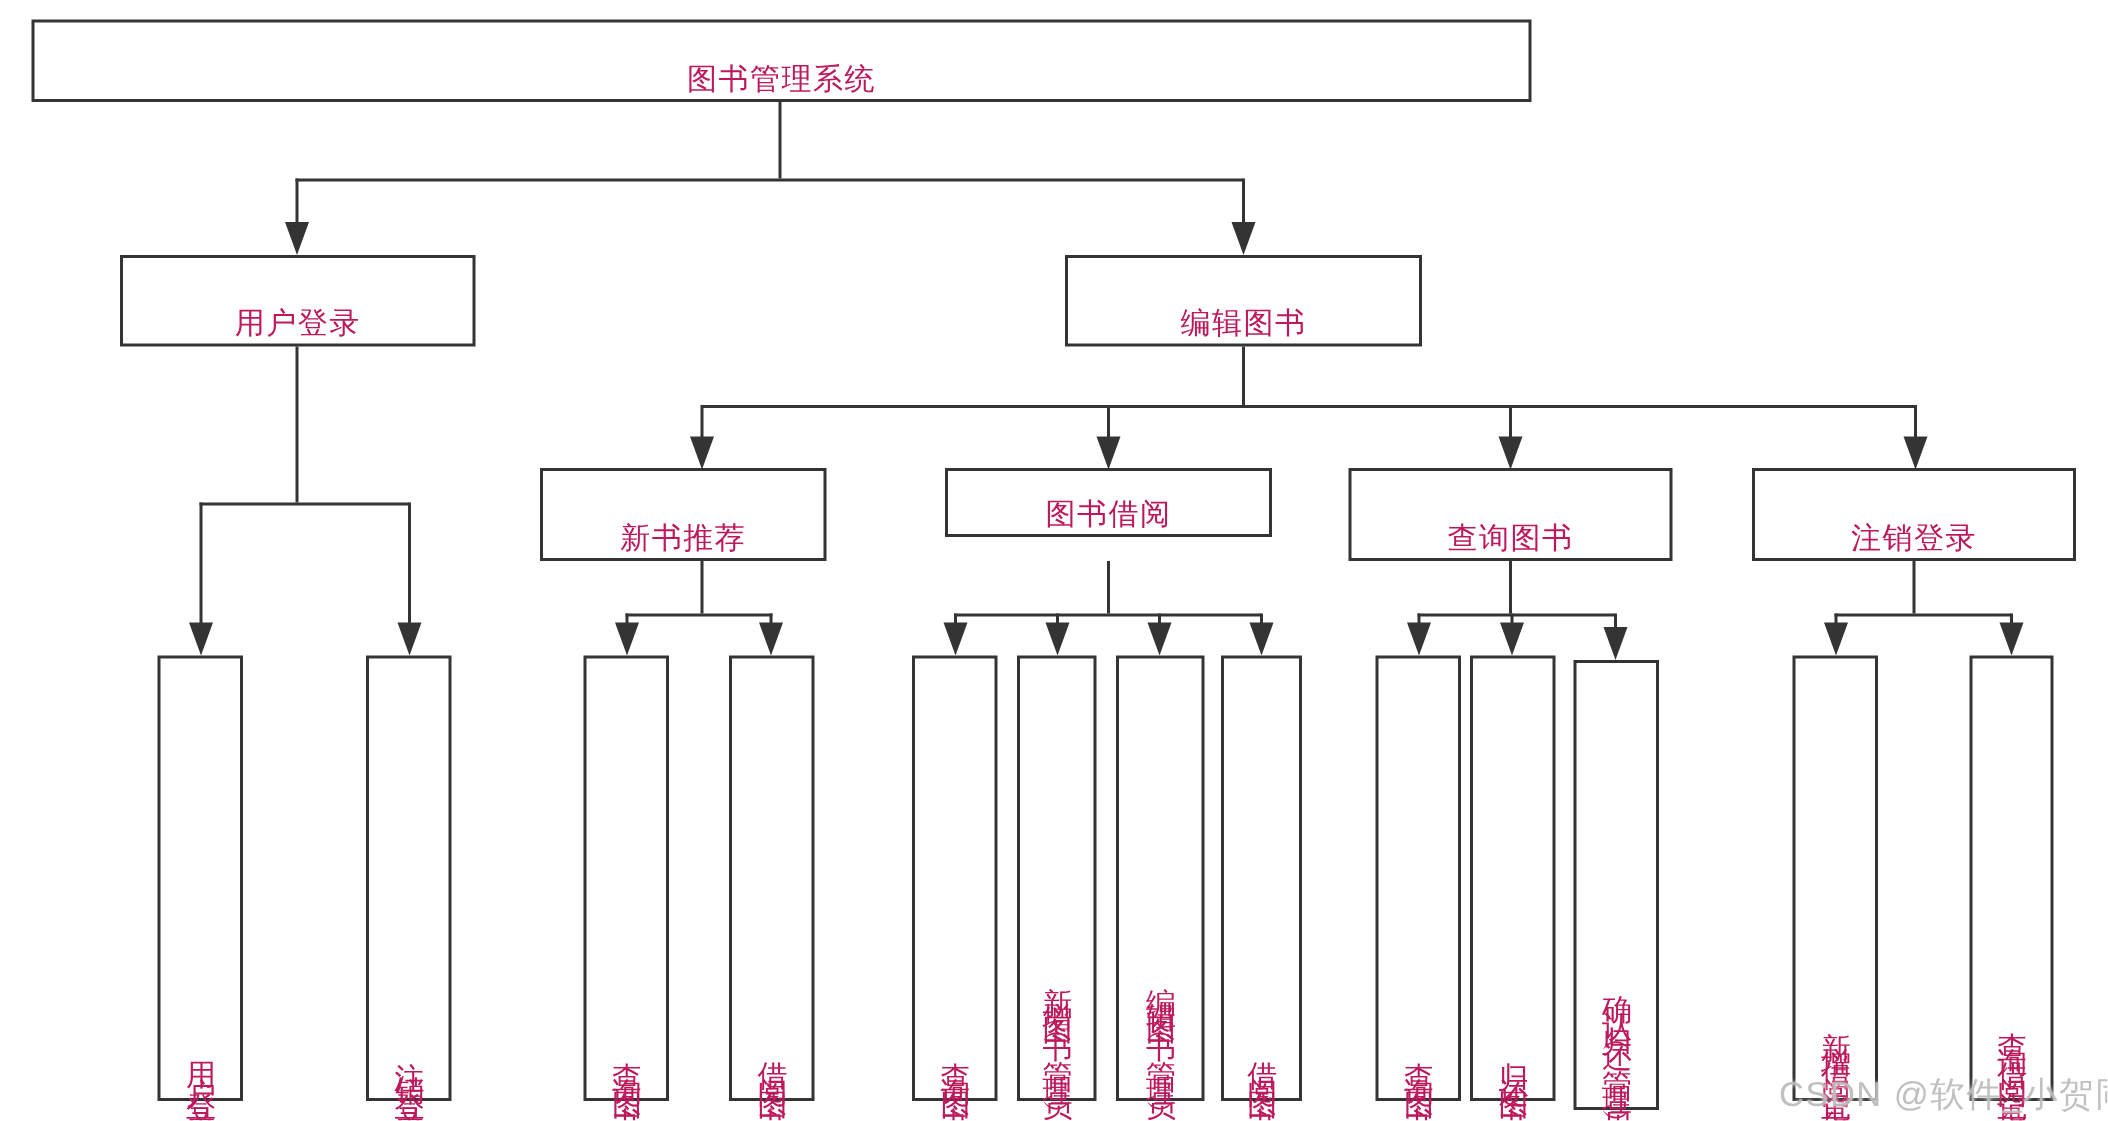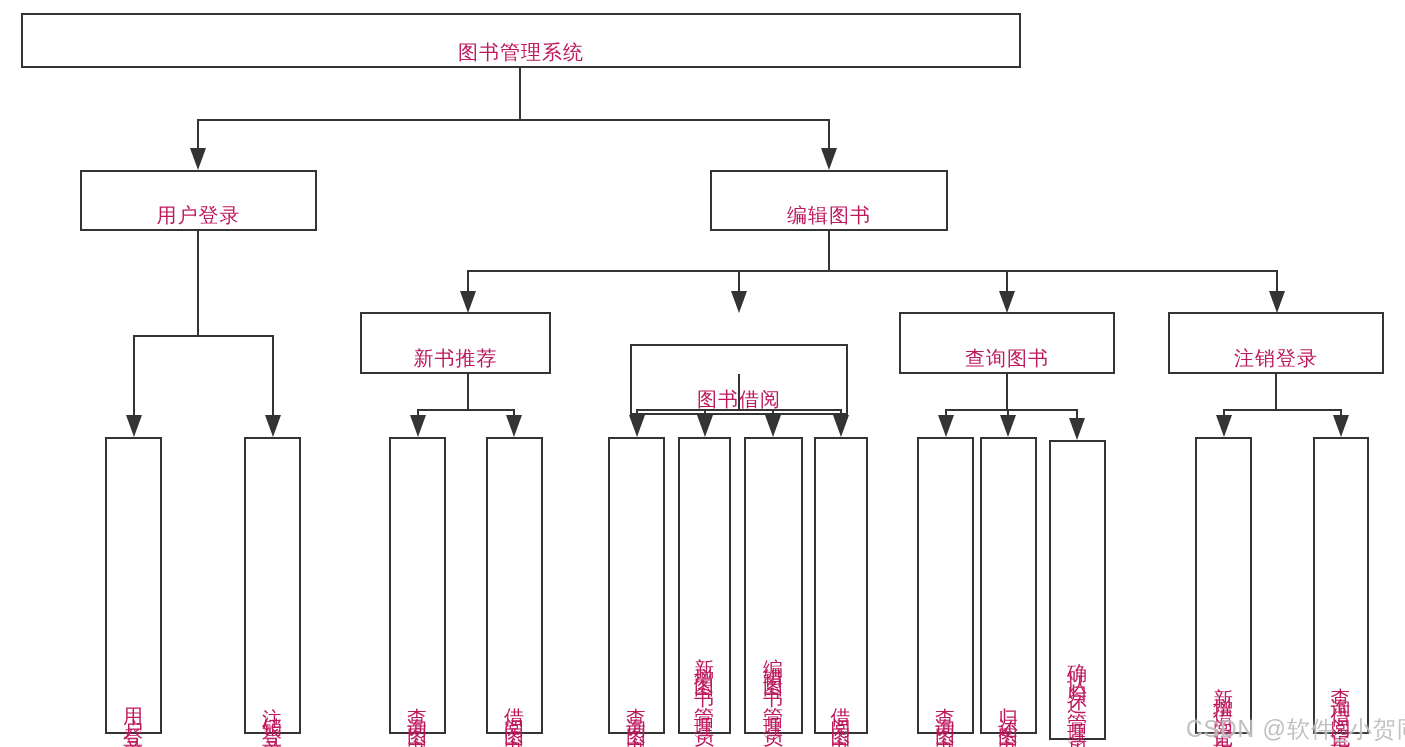--- a/index.html
+++ b/index.html
@@ -68,21 +68,21 @@
   </div>
 
   <div class="node" style="left:710px; top:170px; width:238px; height:61px;">
     <span>编辑图书</span>
   </div>
 
   <div class="node" style="left:360px; top:312px; width:191px; height:62px;">
     <span>新书推荐</span>
   </div>
 
-  <div class="node" style="left:630px; top:312px; width:218px; height:71px;margin-top:32px;">
+  <div class="node" style="left:630px; top:312px; width:218px; height:46px;">
     <span>图书借阅</span>
   </div>
 
   <div class="node" style="left:899px; top:312px; width:216px; height:62px;">
     <span>查询图书</span>
   </div>
 
   <div class="node" style="left:1168px; top:312px; width:216px; height:62px;">
     <span>注销登录</span>
   </div>

